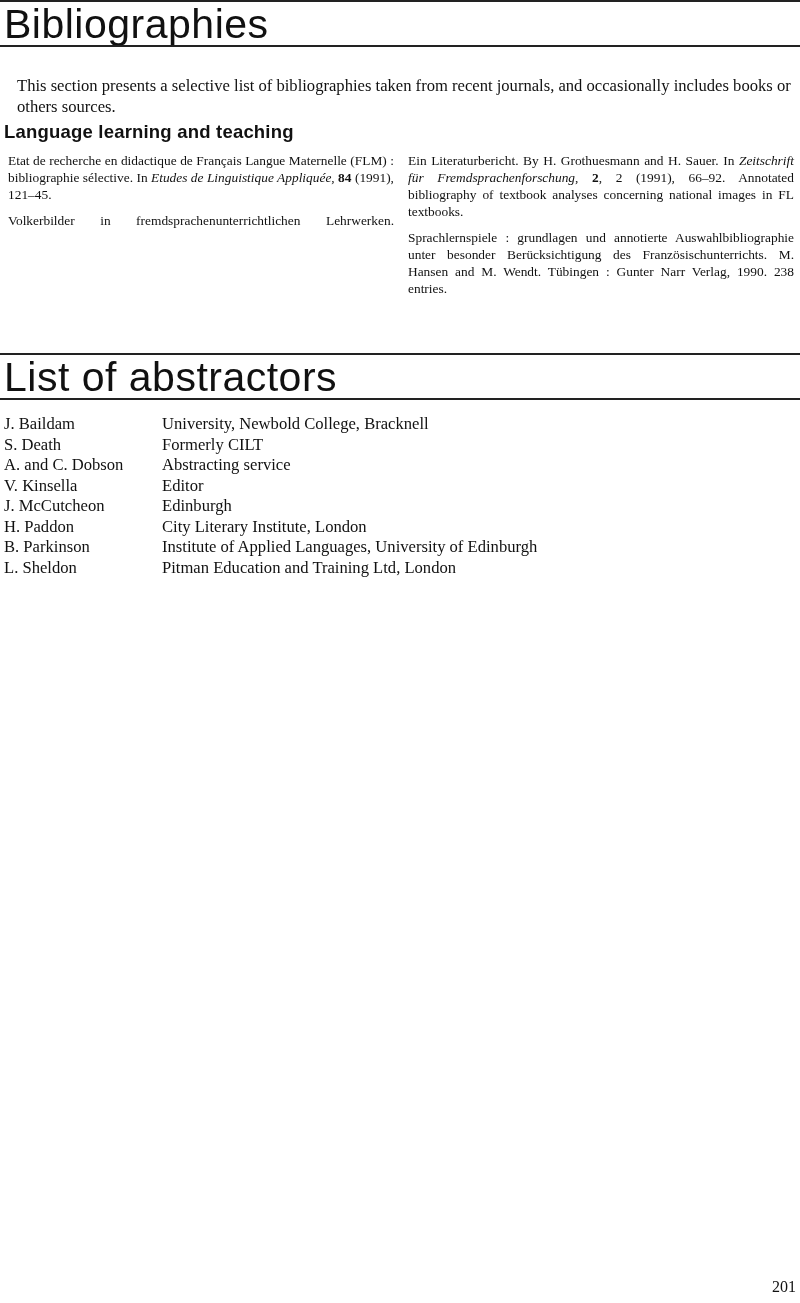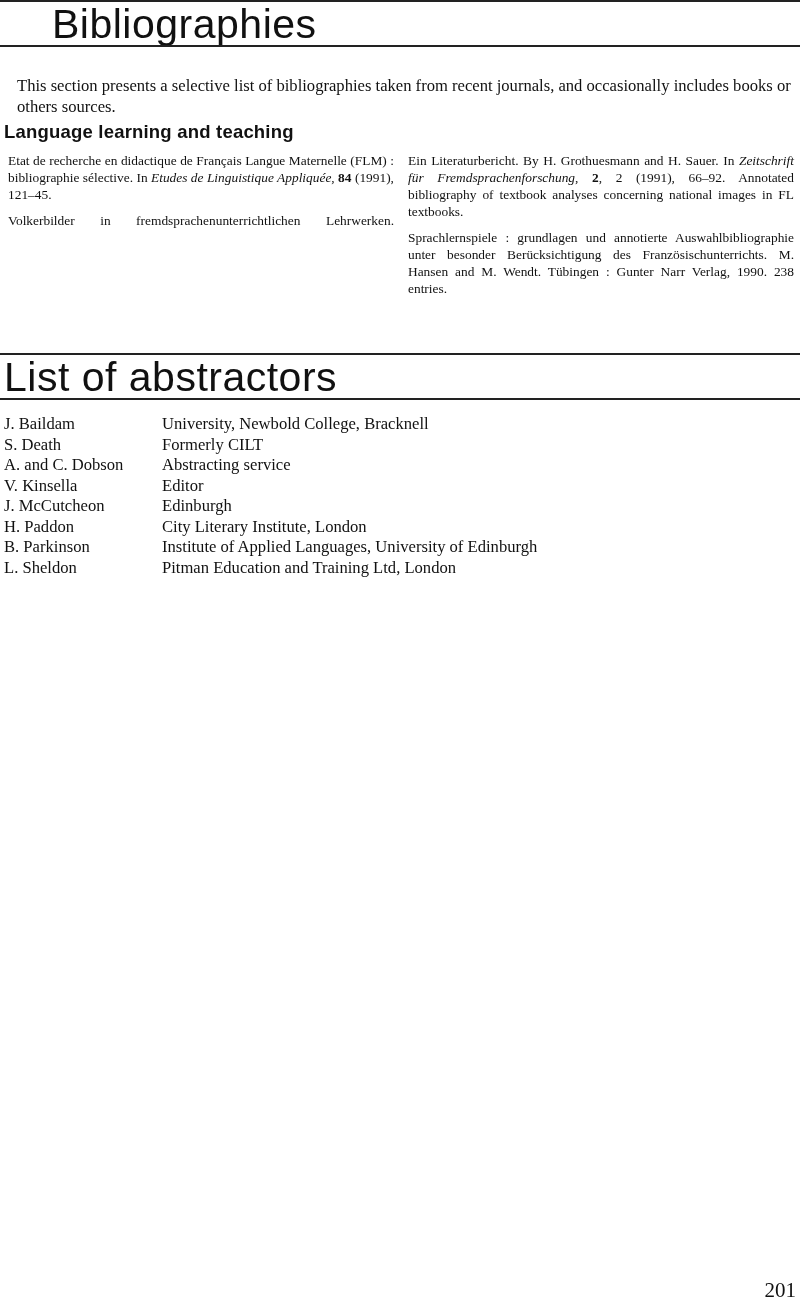--- a/index.html
+++ b/index.html
@@ -35,28 +35,28 @@
   .entry i { font-style: italic; }
   .entry b { font-weight: bold; }
   .abstractors {
     position: absolute; left: 4px; top: 414px;
     font-size: 16.6px; line-height: 20.5px;
   }
   .abstractor-row { display: flex; white-space: nowrap; }
   .abstractor-name { width: 158px; }
   .page-number {
     position: absolute; right: 4px; top: 1278px;
-    font-size: 21px;
+    font-size: 16px;
   }
 </style>
 </head>
 <body>
 
 <div class="rule thick" style="top:0px;"></div>
-<h1 class="big-title" style="top:4px;margin-left:48px;">Bibliographies</h1>
+<h1 class="big-title" style="top:4px;">Bibliographies</h1>
 <div class="rule thick" style="top:45px;"></div>
 
 <p class="intro">This section presents a selective list of bibliographies taken from recent journals, and occasionally includes books or others sources.</p>
 
 <h2 class="section-heading">Language learning and teaching</h2>
 
 <div class="col left">
   <p class="entry"><span>Etat de recherche en didactique de Français Langue Maternelle (FLM) : bibliographie sélective. In </span><i>Etudes de Linguistique Appliquée</i><span>, </span><b>84</b><span> (1991), 121–45.</span></p>
   <p class="entry" style="text-align-last: justify;"><span>Volkerbilder in fremdsprachenunterrichtlichen Lehrwerken.</span></p>
 </div>

